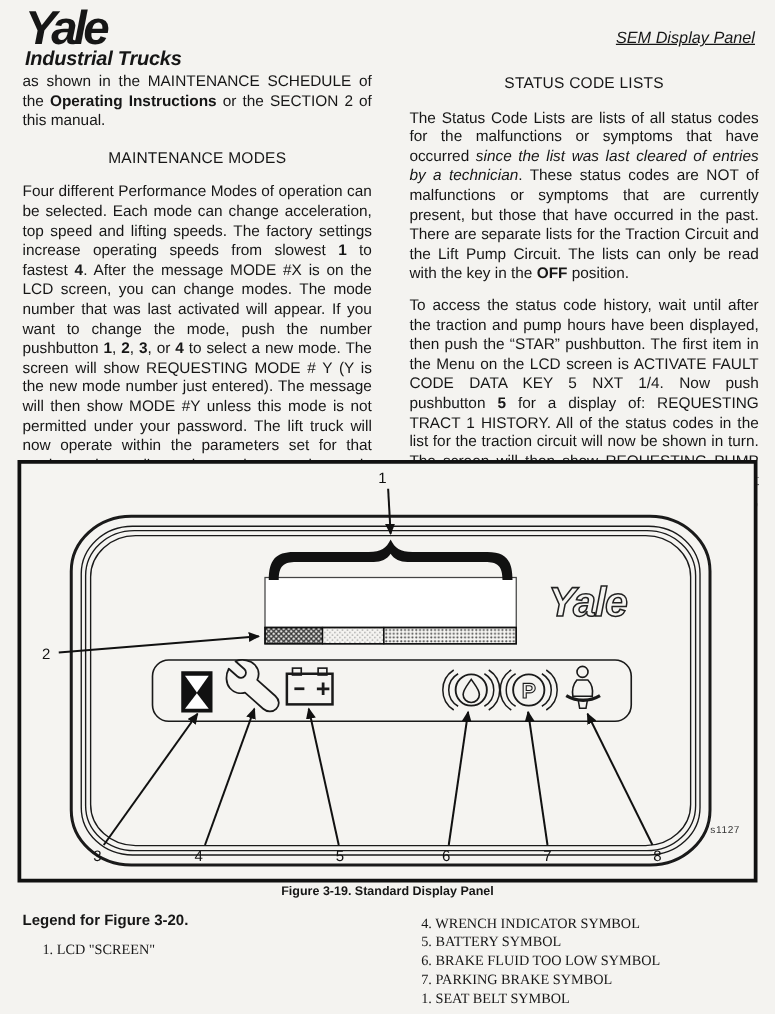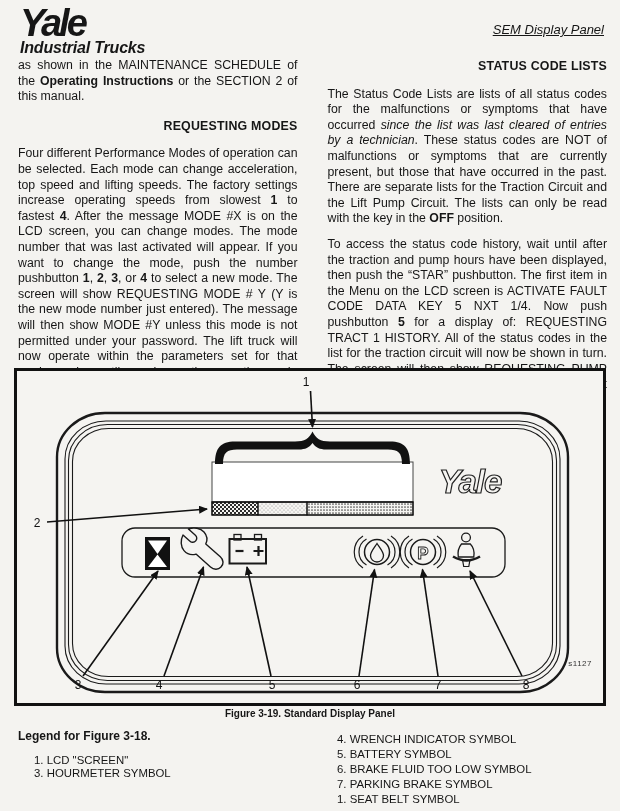--- a/index.html
+++ b/index.html
@@ -15,31 +15,31 @@
   .header{position:absolute;top:8px;left:20px;right:16px;display:flex;justify-content:space-between;align-items:flex-start;}
   .brand-name{font-size:38px;font-weight:bold;font-style:italic;letter-spacing:-3px;line-height:30px;}
   .brand-sub{font-size:16px;font-weight:bold;font-style:italic;margin-top:1px;letter-spacing:-0.2px;}
   .page-title{font-style:italic;font-size:13px;margin-top:14px;text-decoration:underline;}
 
   
   .columns{position:absolute;top:58px;left:18px;width:589px;
     display:grid;grid-template-columns:1fr 1fr;column-gap:30px;
     font-size:12.3px;line-height:15.6px;text-align:justify;}
   .col p{margin:0 0 10px 0;}
-  .sect{margin:14px 0 12px 0;font-size:12.4px;font-weight:bold;letter-spacing:0.2px;text-align:right;}
+  .sect{margin:14px 0 12px 0;font-size:12.4px;font-weight:normal;letter-spacing:0.2px;text-align:center;}
   .sect-first{margin:1px 0 12px 0;}
 
   
   .figure-box{position:absolute;left:14px;top:368px;width:586px;height:332px;border:3px solid #111;background:#f5f4f1;}
   .figure-box svg{display:block;width:586px;height:332px;}
   .fig-caption{position:absolute;top:708px;left:0;width:620px;text-align:center;font-weight:bold;font-size:10px;}
 
   
   .legend-heading{position:absolute;top:729px;left:18px;font-weight:bold;font-size:12px;}
-  .legend-list{list-style:none;margin:0;padding:0;font-size:11.4px;}
+  .legend-list{list-style:none;margin:0;padding:0;font-size:11.4px;font-family:Liberation Serif, serif;}
   .legend-left{position:absolute;top:754px;left:34px;line-height:13.2px;}
   .legend-right{position:absolute;top:732px;left:337px;line-height:14.9px;}
 
   .svg-label{font-family:"Liberation Sans",sans-serif;font-size:12px;fill:#111;}
   .svg-code{font-family:"Liberation Sans",sans-serif;font-size:8px;fill:#333;letter-spacing:0.5px;}
 </style>
 </head>
 <body>
 
 <div class="page">
@@ -48,21 +48,21 @@
     <div class="brand">
       <div class="brand-name">Yale</div>
       <div class="brand-sub">Industrial Trucks</div>
     </div>
     <div class="page-title">SEM Display Panel</div>
   </div>
 
   <div class="columns">
     <div class="col">
       <p><span>as shown in the MAINTENANCE SCHEDULE of the </span><span style="font-weight: bold;">Operating Instructions</span><span> or the SECTION 2 of this manual.</span></p>
-      <h2 class="sect">REQUESTING MODES</h2>
+      <h2 class="sect">MAINTENANCE MODES</h2>
       <p><span>Four different Performance Modes of operation can be selected. Each mode can change acceleration, top speed and lifting speeds. The factory settings increase operating speeds from slowest </span><span style="font-weight: bold;">1</span><span> to fastest </span><span style="font-weight: bold;">4</span><span>. After the message MODE #X is on the LCD screen, you can change modes. The mode number that was last activated will appear. If you want to change the mode, push the number pushbutton </span><span style="font-weight: bold;">1</span><span>, </span><span style="font-weight: bold;">2</span><span>, </span><span style="font-weight: bold;">3</span><span>, or </span><span style="font-weight: bold;">4</span><span> to select a new mode. The screen will show REQUESTING MODE # Y (Y is the new mode number just entered). The message will then show MODE #Y unless this mode is not permitted under your password. The lift truck will now operate within the parameters set for that mode number until you change the operating mode number again. A service person can change the operating parameters of each of the four different levels or modes of operation.</span></p>
     </div>
     <div class="col">
       <h2 class="sect sect-first">STATUS CODE LISTS</h2>
       <p><span>The Status Code Lists are lists of all status codes for the malfunctions or symptoms that have occurred </span><span style="font-style: italic;">since the list was last cleared of entries by a technician</span><span>. These status codes are NOT of malfunctions or symptoms that are currently present, but those that have occurred in the past. There are separate lists for the Traction Circuit and the Lift Pump Circuit. The lists can only be read with the key in the </span><span style="font-weight: bold;">OFF</span><span> position.</span></p>
       <p><span>To access the status code history, wait until after the traction and pump hours have been displayed, then push the “STAR” pushbutton. The first item in the Menu on the LCD screen is ACTIVATE FAULT CODE DATA KEY 5 NXT 1/4. Now push pushbutton </span><span style="font-weight: bold;">5</span><span> for a display of: REQUESTING TRACT 1 HISTORY. All of the status codes in the list for the traction circuit will now be shown in turn. The screen will then show REQUESTING PUMP HISTORY followed by the status codes in the list for the lift pump circuit. After the last status code, END FAULT CODE HISTORY will be shown.</span></p>
     </div>
   </div>
 
   <div class="figure-box">
@@ -173,25 +173,24 @@
         <text class="svg-label" x="255" y="318" text-anchor="middle">5</text>
         <text class="svg-label" x="340" y="318" text-anchor="middle">6</text>
         <text class="svg-label" x="421" y="318" text-anchor="middle">7</text>
         <text class="svg-label" x="509" y="318" text-anchor="middle">8</text>
         <text class="svg-code" x="575" y="295" text-anchor="end">s1127</text>
       </g>
     </svg>
   </div>
 
   <div class="fig-caption">Figure 3-19. Standard Display Panel</div>
-  <div class="legend-heading">Legend for Figure 3-18.</div>
+  <div class="legend-heading">Legend for Figure 3-20.</div>
 
   <ul class="legend-list legend-left">
     <li>1. LCD "SCREEN"</li>
-    <li>3. HOURMETER SYMBOL</li>
   </ul>
   <ul class="legend-list legend-right">
     <li>4. WRENCH INDICATOR SYMBOL</li>
     <li>5. BATTERY SYMBOL</li>
     <li>6. BRAKE FLUID TOO LOW SYMBOL</li>
     <li>7. PARKING BRAKE SYMBOL</li>
     <li>1. SEAT BELT SYMBOL</li>
   </ul>
 
 </div>

